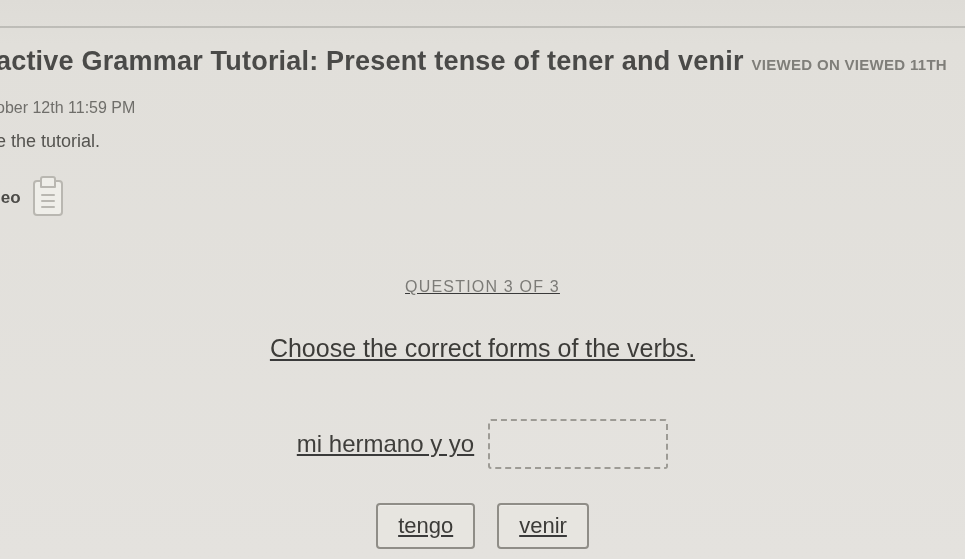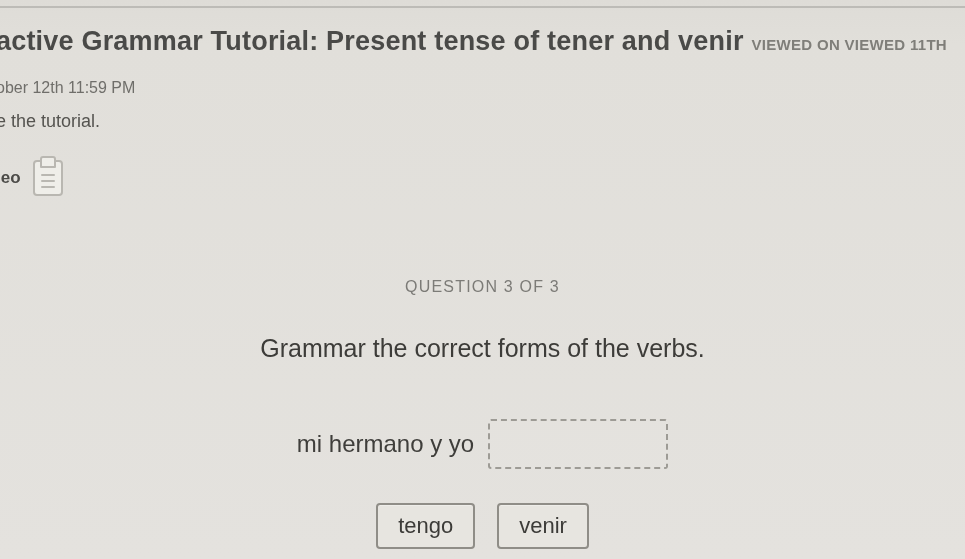--- a/index.html
+++ b/index.html
@@ -8,21 +8,21 @@
     font-family: "Helvetica Neue", Arial, sans-serif;
     background: #d8d7d3;
     color: #3a3a3a;
     position: relative;
   }
   .page {
     width: 965px;
     height: 559px;
     background: linear-gradient(180deg, #dedcd7 0%, #e1dfda 8%, #e4e2de 100%);
     position: relative;
-    padding-top: 6px;
+    padding-top: 26px;
   }
   .top-rule {
     height: 2px;
     background: rgba(0,0,0,0.15);
     margin-bottom: 18px;
   }
   .header-row {
     display: flex;
     align-items: baseline;
     padding-left: 0;
@@ -97,20 +97,21 @@
     height: 2px;
     background: #b9b7b1;
     border-radius: 1px;
   }
   .question-area {
     position: absolute;
     top: 278px;
     left: 0;
     right: 0;
     text-align: center;
+    text-decoration: underline;
   }
   .question-counter {
     font-size: 16px;
     letter-spacing: 1.2px;
     color: #7c7b77;
     font-weight: 500;
   }
   .prompt {
     margin-top: 38px;
     font-size: 25px;
@@ -173,21 +174,21 @@
     <span class="clipboard-icon">
       <span class="line"></span>
       <span class="line"></span>
       <span class="line"></span>
     </span>
   </div>
 
   <div class="question-area">
     <div class="question-counter">QUESTION 3 OF 3</div>
 
-    <div class="prompt">Grammar the correct forms of the verbs.</div>
+    <div class="prompt">Choose the correct forms of the verbs.</div>
 
     <div class="fill-row">
       <span class="fill-text">mi hermano y yo</span>
       <span class="drop-target"></span>
     </div>
 
     <div class="choices">
       <div class="choice">tengo</div>
       <div class="choice">venir</div>
     </div>

